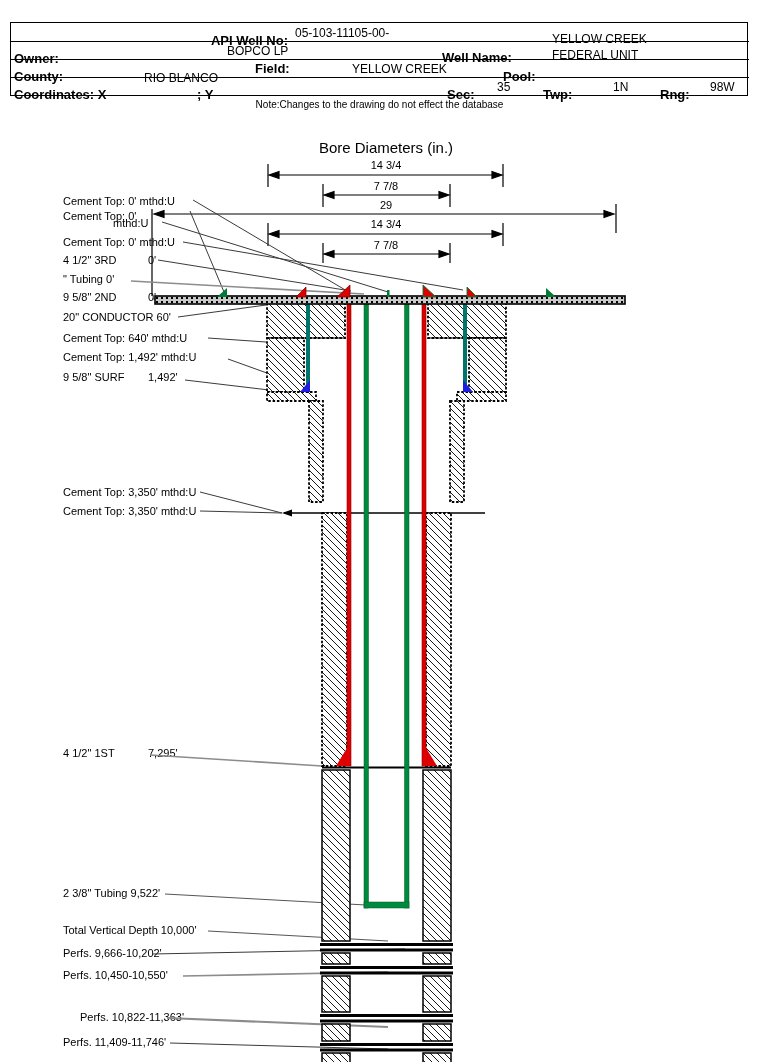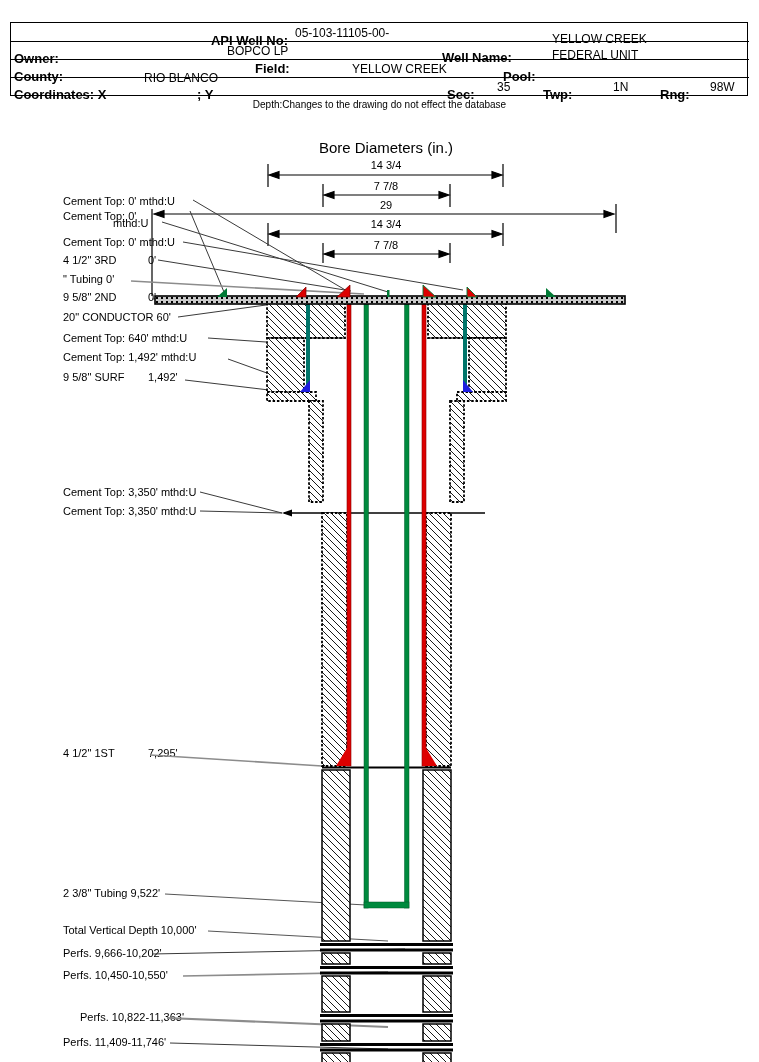--- a/index.html
+++ b/index.html
@@ -43,21 +43,21 @@
   <div class="abs tbl-label" style="left:543px;top:80px;">Twp:</div>
   <div class="abs tbl-val" style="left:613px;top:81px;">1N</div>
   <div class="abs tbl-label" style="left:660px;top:80px;">Rng:</div>
   <div class="abs tbl-val" style="left:710px;top:81px;">98W</div>
 
   <div id="tbox"></div>
   <div class="tline" style="top:41px;"></div>
   <div class="tline" style="top:59px;"></div>
   <div class="tline" style="top:77px;"></div>
 
-  <div class="abs note" style="left:0;top:100px;width:759px;text-align:center;">Depth:Changes to the drawing do not effect the database</div>
+  <div class="abs note" style="left:0;top:100px;width:759px;text-align:center;">Note:Changes to the drawing do not effect the database</div>
 
   <div class="abs bore-ttl" style="left:0;top:140px;width:772px;text-align:center;">Bore Diameters (in.)</div>
 
   <div class="abs dim" style="left:346px;top:160px;">14 3/4</div>
   <div class="abs dim" style="left:346px;top:181px;">7 7/8</div>
   <div class="abs dim" style="left:346px;top:200px;">29</div>
   <div class="abs dim" style="left:346px;top:219px;">14 3/4</div>
   <div class="abs dim" style="left:346px;top:240px;">7 7/8</div>
 
   <div class="abs dlabel" style="left:63px;top:196px;">Cement Top: 0' mthd:U</div>

